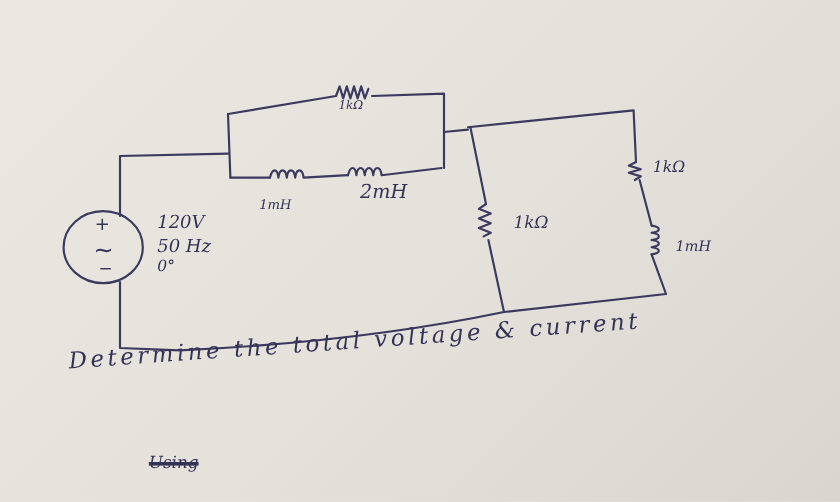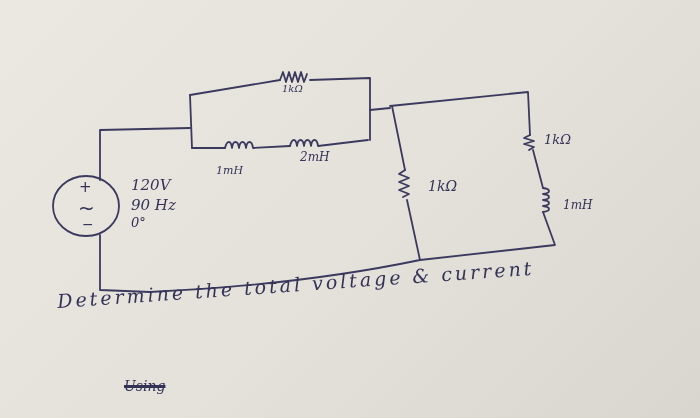--- a/index.html
+++ b/index.html
@@ -39,25 +39,25 @@
     <path class="ink" d="M543 188 c8 1 8 5 0 6 c8 1 8 5 0 6 c8 1 8 5 0 6 c8 1 8 5 0 6"></path>
     <path class="ink" d="M543 212 L555 245 L420 260"></path>
 
     <ellipse class="ink" cx="86" cy="206" rx="33" ry="30"></ellipse>
   </svg>
 
   <span class="lbl" style="left:79px;top:178px;font-size:15px;">+</span>
   <span class="lbl" style="left:78px;top:196px;font-size:20px;">~</span>
   <span class="lbl" style="left:82px;top:216px;font-size:14px;">−</span>
   <span class="lbl hand" style="left:131px;top:176px;font-size:15px;">120V</span>
-  <span class="lbl hand" style="left:131px;top:196px;font-size:15px;">90 Hz</span>
+  <span class="lbl hand" style="left:131px;top:196px;font-size:15px;">50 Hz</span>
   <span class="lbl hand" style="left:131px;top:215px;font-size:13px;">0°</span>
 
   <span class="lbl hand" style="left:282px;top:83px;font-size:10px;">1kΩ</span>
   <span class="lbl hand" style="left:216px;top:164px;font-size:11px;">1mH</span>
-  <span class="lbl hand" style="left:300px;top:150px;font-size:12px;">2mH</span>
+  <span class="lbl hand" style="left:300px;top:150px;font-size:16px;">2mH</span>
   <span class="lbl hand" style="left:428px;top:178px;font-size:14px;">1kΩ</span>
   <span class="lbl hand" style="left:544px;top:132px;font-size:13px;">1kΩ</span>
   <span class="lbl hand" style="left:563px;top:198px;font-size:12px;">1mH</span>
 
   <span class="lbl hand" style="left:58px;top:290px;font-size:19px;letter-spacing:3px;transform:rotate(-4deg);transform-origin:left bottom;">Determine the total voltage &amp; current</span>
   <span class="lbl hand" style="left:84px;top:378px;font-size:14px;text-decoration:line-through;text-decoration-thickness:3px;margin-left:40px;">Using</span>
 </div>
 
 </body></html>

